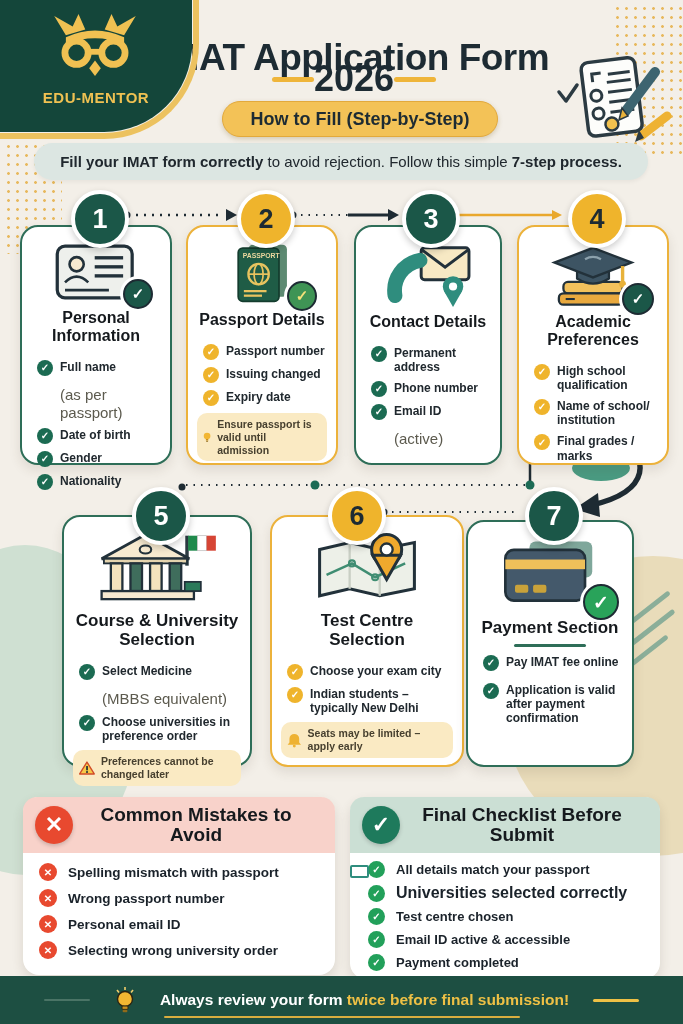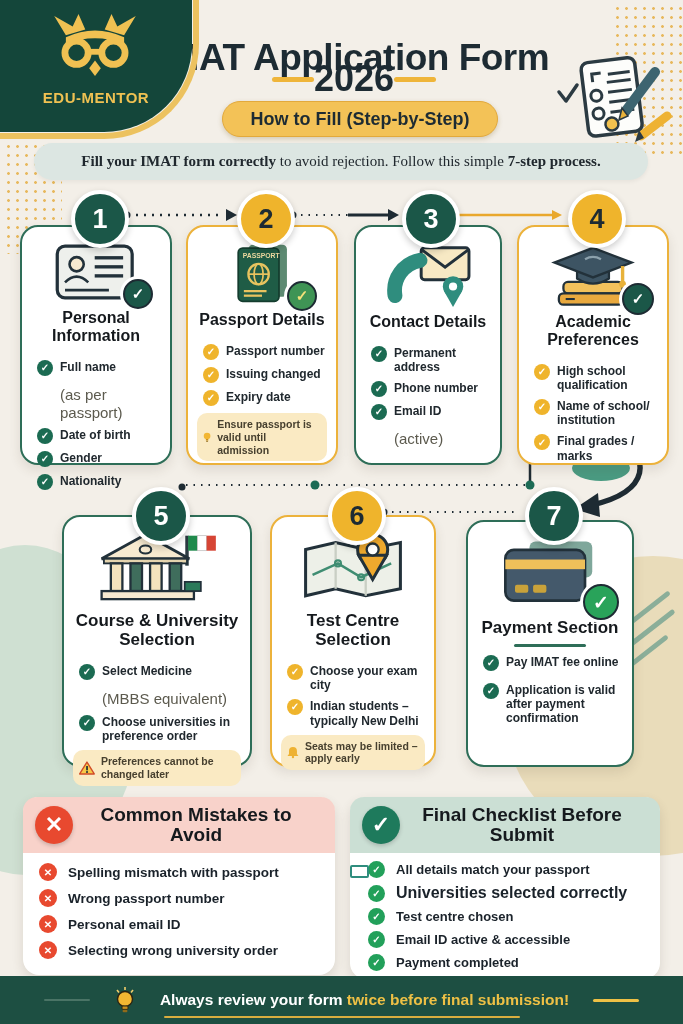--- a/index.html
+++ b/index.html
@@ -15,21 +15,21 @@
   .logo-block{position:absolute;top:0;left:0;width:192px;height:132px;background:#14463a;border-radius:0 0 88px 0;z-index:2;}
   .logo-block::after{content:"";position:absolute;top:0;left:0;right:-7px;bottom:-7px;border-right:6px solid #ecc25f;border-bottom:6px solid #ecc25f;border-radius:0 0 95px 0;}
   .logo-owl{position:absolute;top:12px;left:46px;}
   .logo-name{position:absolute;bottom:26px;width:100%;text-align:center;color:#f0c152;font-size:15px;font-weight:800;letter-spacing:.5px;}
   .title{position:absolute;top:12px;left:150px;width:408px;text-align:center;font-size:37px;font-weight:800;color:#1d2b33;letter-spacing:-.5px;z-index:1;}
   .year-row{position:absolute;top:58px;left:150px;width:408px;display:flex;align-items:center;justify-content:center;z-index:1;}
   .year{font-size:36px;font-weight:800;color:#1d2b33;}
   .dash{width:42px;height:5px;border-radius:3px;background:#efb53a;}
   .subtitle-pill{position:absolute;top:101px;left:222px;width:274px;height:34px;background:#f3c257;border:1px solid #e2a93c;border-radius:18px;display:flex;align-items:center;justify-content:center;font-size:18px;font-weight:800;color:#1d2b33;z-index:2;box-shadow:0 2px 5px rgba(120,90,20,.25);}
   .illus{position:absolute;top:50px;right:6px;z-index:1;}
-  .intro-banner{position:absolute;top:143px;left:34px;width:614px;height:37px;background:#dce6e2;border-radius:19px;display:flex;align-items:center;justify-content:center;font-size:15px;color:#20282e;z-index:1;box-shadow:0 2px 4px rgba(0,0,0,.05);font-family:Liberation Serif, serif;}
+  .intro-banner{position:absolute;top:143px;left:34px;width:614px;height:37px;background:#dce6e2;border-radius:19px;display:flex;align-items:center;justify-content:center;font-size:15px;color:#20282e;z-index:1;box-shadow:0 2px 4px rgba(0,0,0,.05);}
   .intro-banner b{font-weight:800;}
   .intro-banner span.mid{font-weight:500;white-space:pre-wrap;}
 
   
   .steps{position:absolute;top:185px;left:0;width:683px;height:600px;z-index:1;}
   .connectors{position:absolute;top:0;left:0;pointer-events:none;z-index:1;}
   .card{position:absolute;background:#fff;border:2.5px solid #2e6e58;border-radius:18px;box-shadow:0 5px 12px rgba(70,60,40,.12);padding:12px 9px 9px;box-sizing:border-box;display:flex;flex-direction:column;z-index:2;}
   .card.t-gold{border-color:#ecb23b;}
   .num{position:absolute;width:50px;height:50px;border-radius:50%;background:#1b5748;color:#fff;font-size:27px;font-weight:800;display:flex;align-items:center;justify-content:center;border:4px solid #fff;box-shadow:0 3px 7px rgba(0,0,0,.2);z-index:3;}
   .num.gold{background:#efb42c;color:#1d2b33;}
@@ -338,21 +338,21 @@
       <div class="note">
         <svg width="22" height="20" viewBox="0 0 24 22">
           <polygon points="12,2 23,20 1,20" fill="#f7c948" stroke="#d14b28" stroke-width="2" stroke-linejoin="round"></polygon>
           <rect x="10.8" y="8" width="2.6" height="6.5" fill="#22313a"></rect>
           <circle cx="12.1" cy="17" r="1.6" fill="#22313a"></circle>
         </svg>
         <span>Preferences cannot be changed later</span>
       </div>
     </div>
 
-    <div class="card t-gold" style="left:270px;top:330px;width:166px;height:252px;">
+    <div class="card t-gold" style="left:270px;top:330px;width:194px;height:252px;">
       <div class="icon-area" style="height:76px;">
         <svg width="112" height="74" viewBox="0 0 94 64">
           <polygon points="6,16 32,10 58,16 88,10 88,50 58,56 32,50 6,56" fill="#edf0e8" stroke="#22313a" stroke-width="2.6"></polygon>
           <line x1="32" y1="10" x2="32" y2="50" stroke="#c9cfc4" stroke-width="2"></line>
           <line x1="58" y1="16" x2="58" y2="56" stroke="#c9cfc4" stroke-width="2"></line>
           <path d="M12 38 L34 28 L54 40 L80 28" stroke="#3f8d72" stroke-width="2.2" fill="none"></path>
           <circle cx="34" cy="28" r="2.6" fill="none" stroke="#3f8d72" stroke-width="1.8"></circle>
           <circle cx="54" cy="40" r="2.6" fill="none" stroke="#3f8d72" stroke-width="1.8"></circle>
           <circle cx="64" cy="16" r="13" fill="#efa92d" stroke="#22313a" stroke-width="2.6"></circle>
           <path d="M52 21 L64 42 L76 21 Z" fill="#efa92d" stroke="#22313a" stroke-width="2.6"></path>

